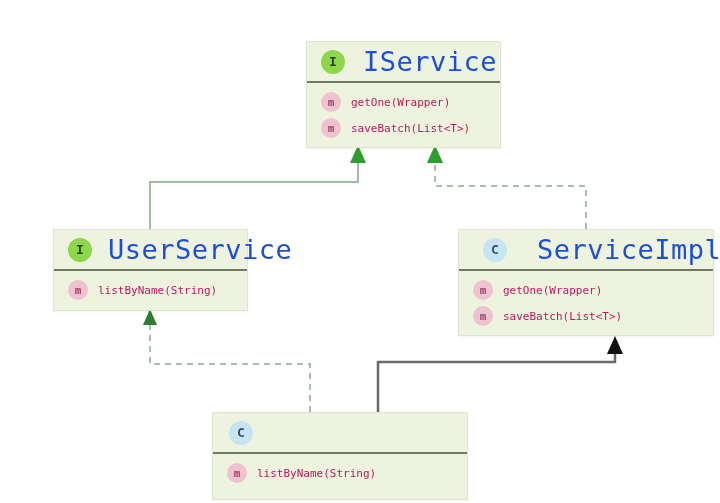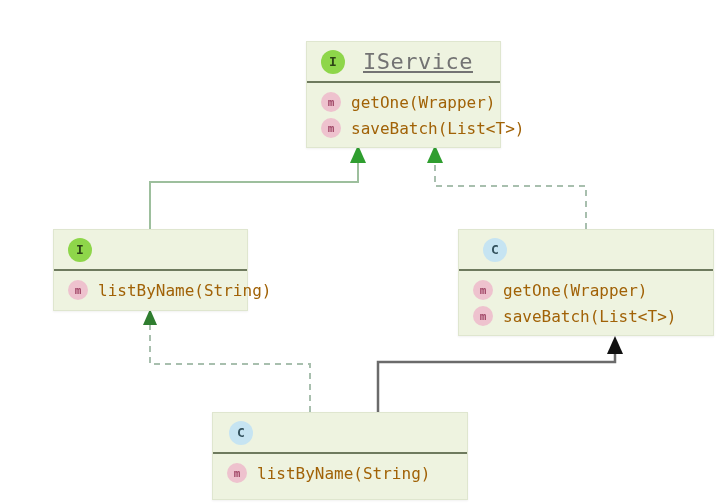--- a/index.html
+++ b/index.html
@@ -31,25 +31,24 @@
     box-shadow: 0 1px 2px rgba(0,0,0,0.06);
     z-index: 2;
   }
   .node-header {
     display: flex;
     align-items: center;
     border-bottom: 2px solid #6e7a5e;
     box-sizing: border-box;
   }
   .node-title {
-    color: #737373;
-    font-size: 22px;
+    color: #1d4ed8;
+    font-size: 27px;
     letter-spacing: 0.5px;
     white-space: nowrap;
-    text-decoration: underline;
   }
   .stereo {
     width: 24px;
     height: 24px;
     border-radius: 50%;
     display: flex;
     align-items: center;
     justify-content: center;
     font-size: 13px;
     font-weight: 700;
@@ -80,22 +79,22 @@
     color: #a14767;
     display: flex;
     align-items: center;
     justify-content: center;
     font-size: 11px;
     font-weight: 700;
     flex: 0 0 auto;
   }
   .mlabel {
     margin-left: 10px;
-    font-size: 16px;
-    color: #a16207;
+    font-size: 11px;
+    color: #be185d;
     white-space: nowrap;
   }
 
   
   #node-iservice      { left: 306px; top: 41px;  width: 195px; height: 107px; }
   #node-iservice      .node-header { height: 41px; padding-left: 14px; gap: 18px; }
   #node-userservice   { left: 53px;  top: 229px; width: 195px; height: 82px; }
   #node-userservice   .node-header { height: 41px; padding-left: 14px; gap: 16px; }
   #node-serviceimpl   { left: 458px; top: 229px; width: 256px; height: 107px; }
   #node-serviceimpl   .node-header { height: 41px; padding-left: 24px; gap: 30px; }
@@ -146,32 +145,34 @@
       <div class="member">
         <span class="mdot">m</span>
         <span class="mlabel">saveBatch(List&lt;T&gt;)</span>
       </div>
     </div>
   </div>
 
   <div class="node" id="node-userservice">
     <div class="node-header">
       <div class="stereo iface">I</div>
+      <div class="node-title">UserService</div>
     </div>
     <div class="members">
       <div class="member">
         <span class="mdot">m</span>
         <span class="mlabel">listByName(String)</span>
       </div>
     </div>
   </div>
 
   <div class="node" id="node-serviceimpl">
     <div class="node-header">
       <div class="stereo cls">C</div>
+      <div class="node-title">ServiceImpl</div>
     </div>
     <div class="members">
       <div class="member">
         <span class="mdot">m</span>
         <span class="mlabel">getOne(Wrapper)</span>
       </div>
       <div class="member">
         <span class="mdot">m</span>
         <span class="mlabel">saveBatch(List&lt;T&gt;)</span>
       </div>

